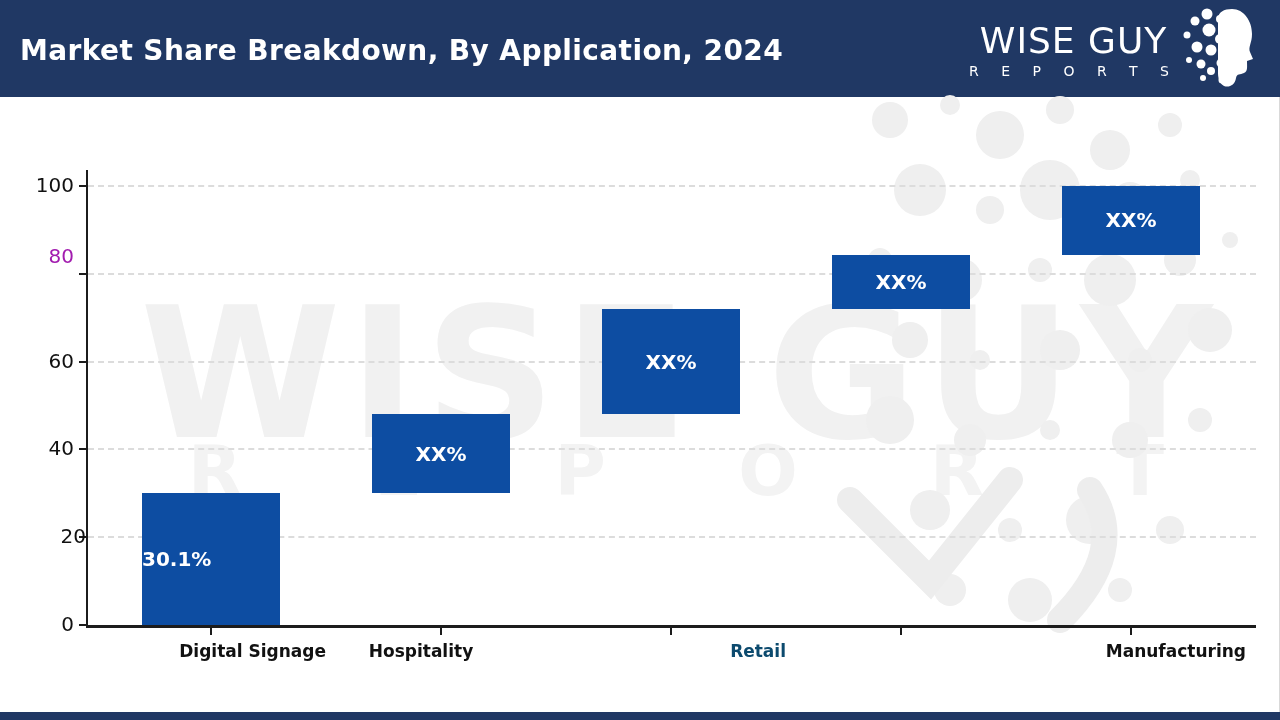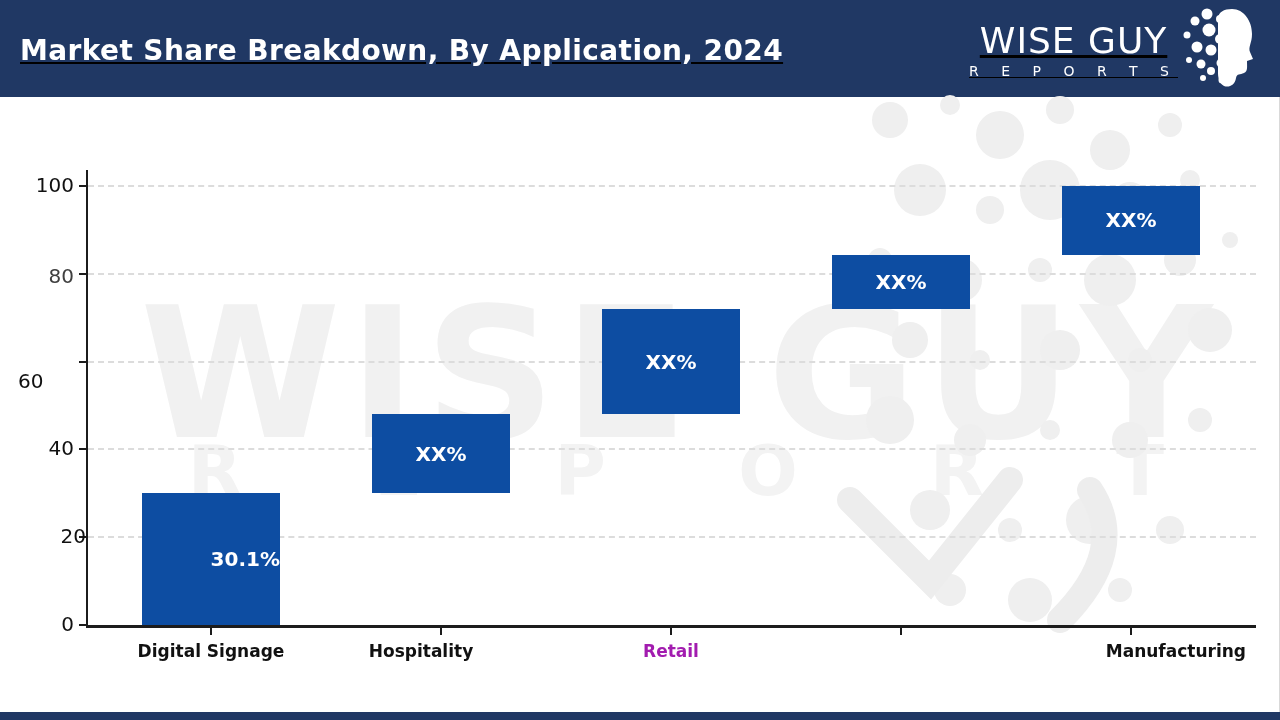--- a/index.html
+++ b/index.html
@@ -4,21 +4,21 @@
 <style>
   html,body{margin:0;padding:0;background:#ffffff;}
   .stage{
     position:relative;width:1280px;height:720px;background:#ffffff;overflow:hidden;
     font-family:"DejaVu Sans", sans-serif;
   }
   
   .hdr{
     position:absolute;left:0;top:0;width:1280px;height:97px;background:#203864;
     display:flex;align-items:center;justify-content:space-between;
-    padding:4px 26px 0 20px;box-sizing:border-box;text-decoration:underline;
+    padding:4px 26px 0 20px;box-sizing:border-box;
   }
   .hdr-title{color:#ffffff;font-size:28px;font-weight:bold;margin:0;letter-spacing:.4px;}
   .brand{display:flex;align-items:center;gap:2px;}
   .brand-text{display:flex;flex-direction:column;align-items:center;color:#fff;line-height:1;}
   .brand-l1{font-size:36px;letter-spacing:1px;font-weight:400;}
   .brand-l2{font-size:14px;letter-spacing:9px;margin-top:5px;font-weight:400;}
   
   .wm1{position:absolute;left:140px;top:268px;font-size:182px;font-weight:bold;
        color:#f1f1f1;letter-spacing:8px;white-space:nowrap;user-select:none;}
   .wm2{position:absolute;left:188px;top:430px;font-size:70px;font-weight:bold;
@@ -117,44 +117,44 @@
       <div style="position: absolute; left: 79px; width: 9px; top: 624px; height: 2px; background: rgb(28, 28, 28);"></div>
       <div style="position: absolute; left: 18px; width: 56px; top: 612px; text-align: right; font-size: 20px; color: rgb(17, 17, 17);">0</div>
       <div style="position: absolute; left: 88px; width: 1168px; top: 536.2px; border-top: 2px dashed rgb(220, 220, 220);"></div>
       <div style="position: absolute; left: 79px; width: 9px; top: 536.2px; height: 2px; background: rgb(28, 28, 28);"></div>
       <div style="position: absolute; left: 30px; width: 56px; top: 524.2px; text-align: right; font-size: 20px; color: rgb(17, 17, 17);">20</div>
       <div style="position: absolute; left: 88px; width: 1168px; top: 448.4px; border-top: 2px dashed rgb(220, 220, 220);"></div>
       <div style="position: absolute; left: 79px; width: 9px; top: 448.4px; height: 2px; background: rgb(28, 28, 28);"></div>
       <div style="position: absolute; left: 18px; width: 56px; top: 436.4px; text-align: right; font-size: 20px; color: rgb(17, 17, 17);">40</div>
       <div style="position: absolute; left: 88px; width: 1168px; top: 360.6px; border-top: 2px dashed rgb(220, 220, 220);"></div>
       <div style="position: absolute; left: 79px; width: 9px; top: 360.6px; height: 2px; background: rgb(28, 28, 28);"></div>
-      <div style="position: absolute; left: 18px; width: 56px; top: 348.6px; text-align: left; font-size: 20px; color: rgb(17, 17, 17); margin-top: 20px;">60</div>
+      <div style="position: absolute; left: 18px; width: 56px; top: 348.6px; text-align: right; font-size: 20px; color: rgb(17, 17, 17);">60</div>
       <div style="position: absolute; left: 88px; width: 1168px; top: 272.8px; border-top: 2px dashed rgb(220, 220, 220);"></div>
       <div style="position: absolute; left: 79px; width: 9px; top: 272.8px; height: 2px; background: rgb(28, 28, 28);"></div>
-      <div style="position: absolute; left: 18px; width: 56px; top: 264px; text-align: right; font-size: 20px; color: #404040;">80</div>
+      <div style="position: absolute; left: 18px; width: 56px; top: 244px; text-align: right; font-size: 20px; color: #a21caf;">80</div>
       <div style="position: absolute; left: 88px; width: 1168px; top: 185px; border-top: 2px dashed rgb(220, 220, 220);"></div>
       <div style="position: absolute; left: 79px; width: 9px; top: 185px; height: 2px; background: rgb(28, 28, 28);"></div>
       <div style="position: absolute; left: 18px; width: 56px; top: 173px; text-align: right; font-size: 20px; color: rgb(17, 17, 17);">100</div>
       <div style="position: absolute; left: 86px; top: 170px; width: 2px; height: 458px; background: rgb(28, 28, 28);"></div>
       <div style="position: absolute; left: 86px; top: 625px; width: 1170px; height: 3px; background: rgb(28, 28, 28);"></div>
-      <div style="position: absolute; left: 142px; top: 492.861px; width: 138px; height: 132.139px; background: rgb(13, 77, 162); display: flex; align-items: center; justify-content: flex-end;">
+      <div style="position: absolute; left: 142px; top: 492.861px; width: 138px; height: 132.139px; background: rgb(13, 77, 162); display: flex; align-items: center; justify-content: flex-start;">
         <span style="color: rgb(255, 255, 255); font-weight: bold; font-size: 20px;">30.1%</span>
       </div>
       <div style="position: absolute; left: 210px; top: 628px; width: 2px; height: 7px; background: rgb(28, 28, 28);"></div>
-      <div style="position: absolute; left: 96px; top: 641px; width: 230px; text-align: center; font-size: 17px; font-weight: bold; color: rgb(17, 17, 17);">Digital Signage</div>
+      <div style="position: absolute; left: 96px; top: 641px; width: 230px; text-align: right; font-size: 17px; font-weight: bold; color: rgb(17, 17, 17);">Digital Signage</div>
       <div style="position: absolute; left: 372px; top: 414.28px; width: 138px; height: 78.581px; background: rgb(13, 77, 162); display: flex; align-items: center; justify-content: center;">
         <span style="color: rgb(255, 255, 255); font-weight: bold; font-size: 20px;">XX%</span>
       </div>
       <div style="position: absolute; left: 440px; top: 628px; width: 2px; height: 7px; background: rgb(28, 28, 28);"></div>
       <div style="position: absolute; left: 306px; top: 641px; width: 230px; text-align: center; font-size: 17px; font-weight: bold; color: rgb(17, 17, 17);">Hospitality</div>
       <div style="position: absolute; left: 602px; top: 308.92px; width: 138px; height: 105.36px; background: rgb(13, 77, 162); display: flex; align-items: center; justify-content: center;">
         <span style="color: rgb(255, 255, 255); font-weight: bold; font-size: 20px;">XX%</span>
       </div>
       <div style="position: absolute; left: 670px; top: 628px; width: 2px; height: 7px; background: rgb(28, 28, 28);"></div>
-      <div style="position: absolute; left: 556px; top: 641px; width: 230px; text-align: center; font-size: 17px; font-weight: bold; color: #a21caf;">Retail</div>
+      <div style="position: absolute; left: 556px; top: 641px; width: 230px; text-align: right; font-size: 17px; font-weight: bold; color: #0c4a6e;">Retail</div>
       <div style="position: absolute; left: 832px; top: 254.923px; width: 138px; height: 53.997px; background: rgb(13, 77, 162); display: flex; align-items: center; justify-content: center;">
         <span style="color: rgb(255, 255, 255); font-weight: bold; font-size: 20px;">XX%</span>
       </div>
       <div style="position: absolute; left: 900px; top: 628px; width: 2px; height: 7px; background: rgb(28, 28, 28);"></div>
       <div style="position: absolute; left: 1062px; top: 186px; width: 138px; height: 68.923px; background: rgb(13, 77, 162); display: flex; align-items: center; justify-content: center;">
         <span style="color: rgb(255, 255, 255); font-weight: bold; font-size: 20px;">XX%</span>
       </div>
       <div style="position: absolute; left: 1130px; top: 628px; width: 2px; height: 7px; background: rgb(28, 28, 28);"></div>
       <div style="position: absolute; left: 1016px; top: 641px; width: 230px; text-align: right; font-size: 17px; font-weight: bold; color: rgb(17, 17, 17);">Manufacturing</div>
     </div>

